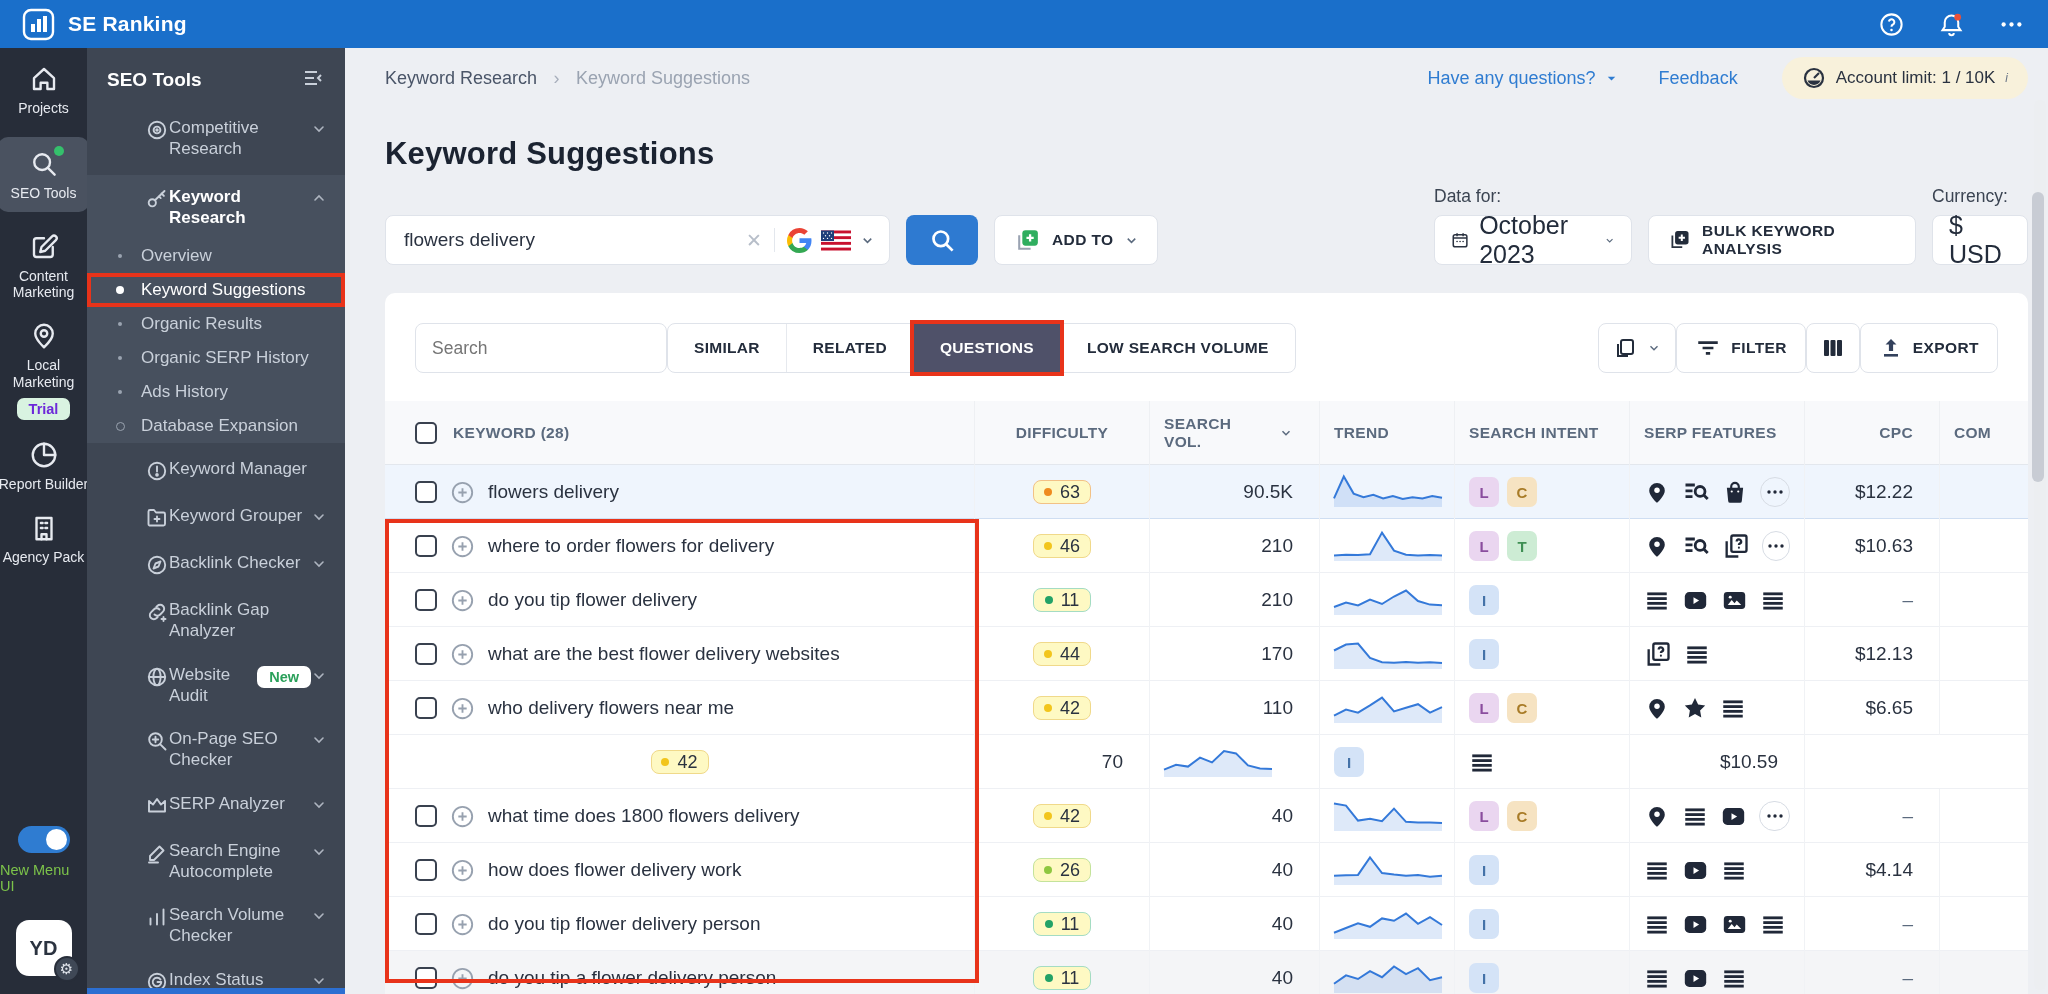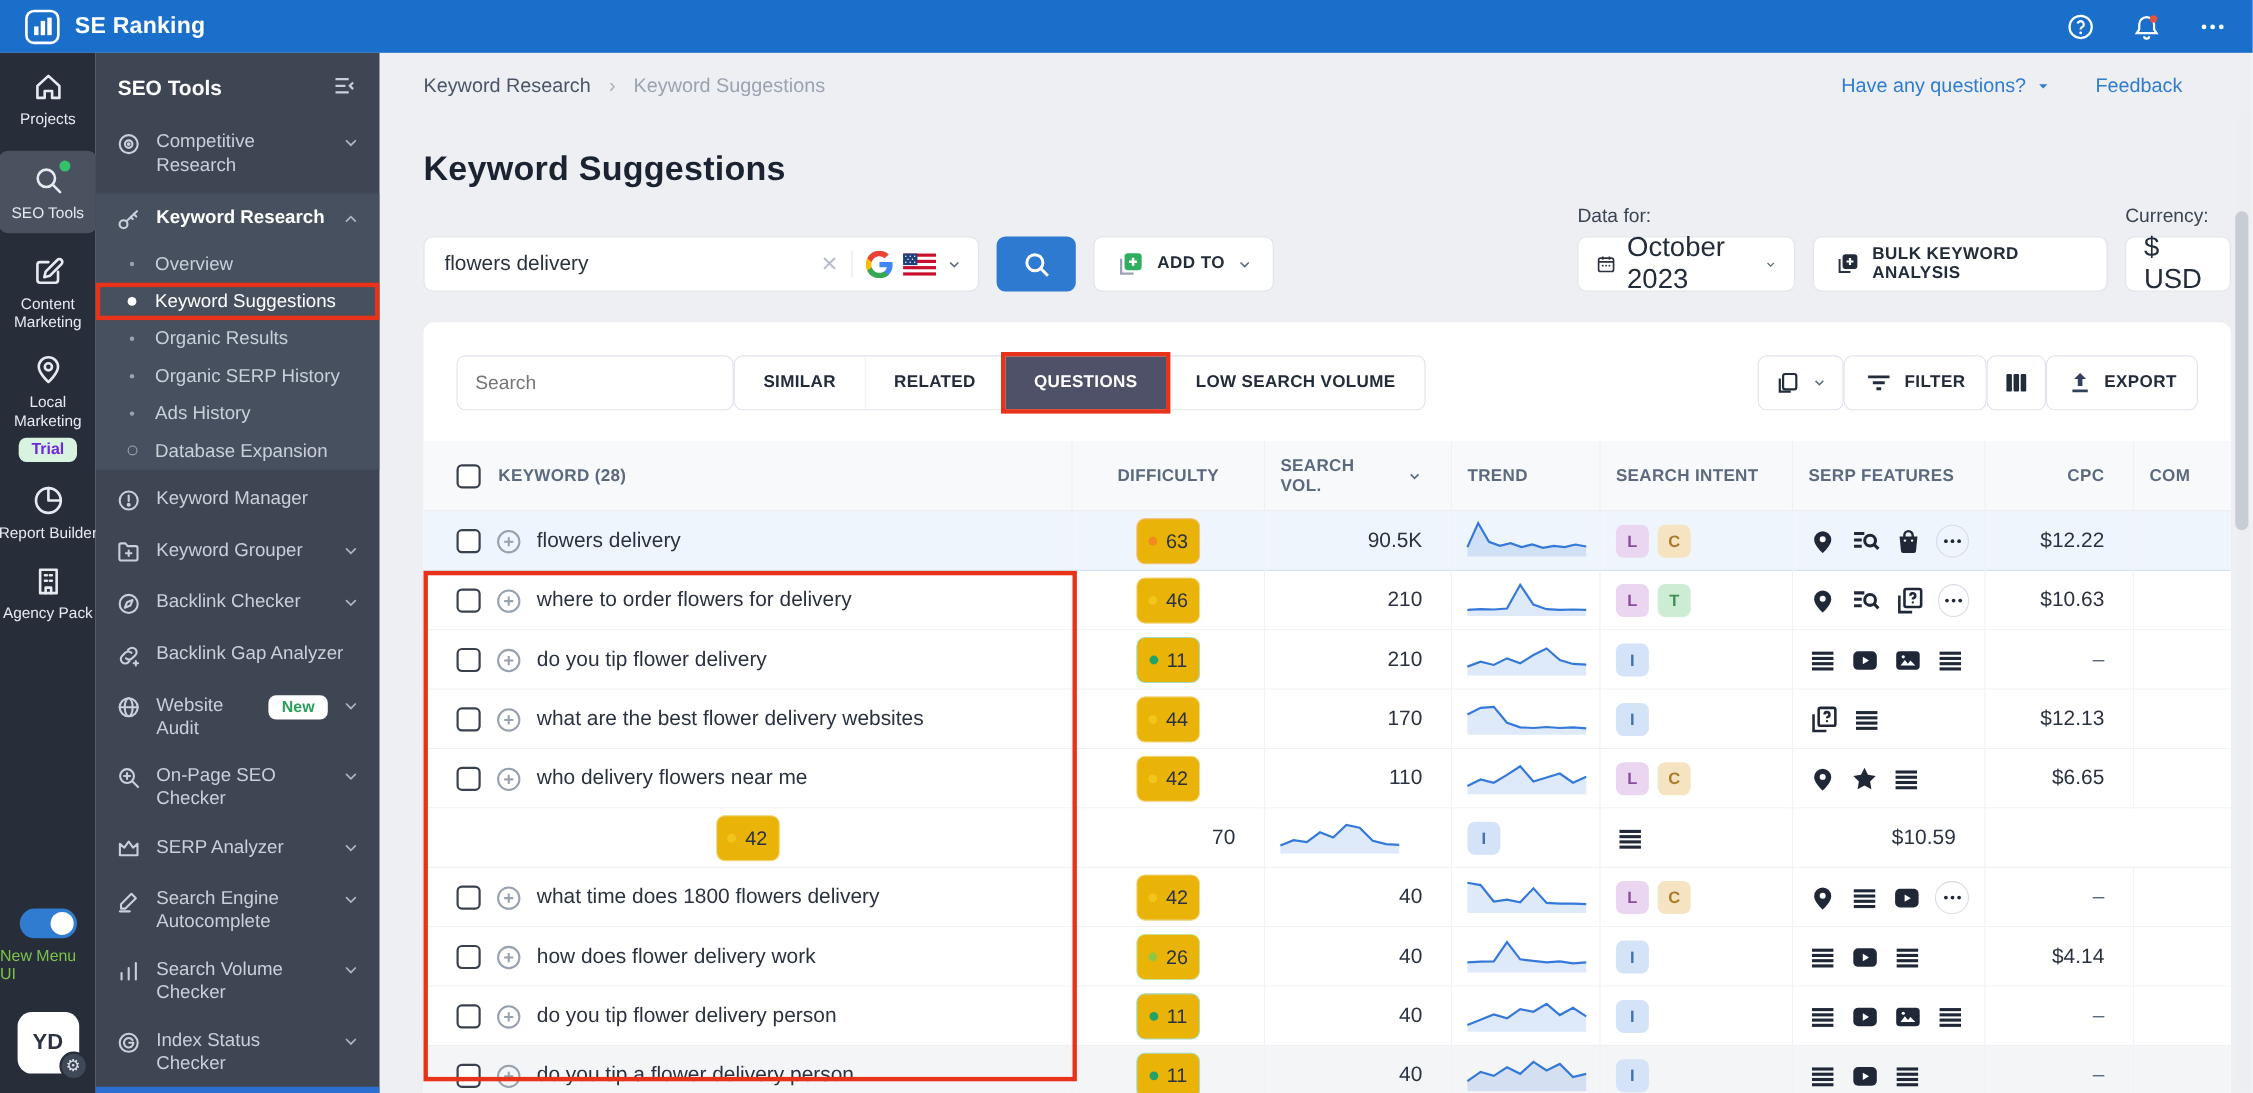--- a/index.html
+++ b/index.html
@@ -30,21 +30,21 @@
   .newmenu { color:#7cc34a; font-size:14.5px; margin:9px 0 26px; }
   .avatar-wrap { position:relative; margin-bottom:18px; }
   .avatar { width:56px; height:56px; background:#fff; border-radius:13px; color:#2b3340; font-weight:700; font-size:20px; display:flex; align-items:center; justify-content:center; }
   .gear { position:absolute; right:-8px; bottom:-6px; width:26px; height:26px; border-radius:50%; background:#3f4856; color:#dfe3ea; font-size:15px; display:flex; align-items:center; justify-content:center; border:2px solid #272d39; }
 
   
   .sidebar { width:258px; background:#3e4653; color:#c9d0da; flex-shrink:0; position:relative; overflow:hidden; padding-bottom:10px; }
   .sidebar::after { content:""; position:absolute; left:0; right:0; bottom:0; height:6px; background:#2c6fd2; }
   .sb-head { display:flex; align-items:center; justify-content:space-between; padding:18px 20px 12px; }
   .sb-title { color:#fff; font-size:19px; font-weight:700; }
-  .menu-item { display:flex; align-items:flex-start; gap:13px; padding:11px 18px; font-size:17px; cursor:pointer; }
+  .menu-item { display:flex; align-items:flex-start; gap:0; padding:11px 18px; font-size:17px; cursor:pointer;margin-left:40px; }
   .menu-item .mi-ic { width:24px; height:24px; flex-shrink:0; margin-top:1px; }
   .menu-item .mi-label { flex:1; line-height:1.25; }
   .menu-item .chev { margin-top:4px; flex-shrink:0; }
   .menu-item.bold .mi-label { font-weight:700; color:#fff; }
   .menu-group { background:#47505e; margin:4px 0; }
   .menu-child { display:flex; align-items:center; gap:14px; padding:7px 18px 7px 26px; font-size:17px; position:relative; cursor:pointer; }
   .menu-child .bullet { width:14px; display:flex; justify-content:center; flex-shrink:0; }
   .dot-s { width:4px; height:4px; border-radius:50%; background:#9aa3b0; }
   .dot-a { width:8px; height:8px; border-radius:50%; background:#fff; }
   .dot-ring { width:9px; height:9px; border-radius:50%; border:1.5px solid #9aa3b0; }
@@ -104,21 +104,21 @@
   .trow { height:54px; border-bottom:1px solid #eef0f4; background:#fff; }
   .trow.hl { background:#eff5fd; border-bottom:1px solid #cfdef2; }
   .trow.hov { background:#f4f5f7; }
   .td { height:54px; display:flex; align-items:center; border-right:1px solid #f0f2f5; padding:0 14px; font-size:19px; color:#2a3240; overflow:hidden; }
   .td:last-child { border-right:none; }
   .td.kw { padding-left:30px; gap:13px; }
   .td.r { justify-content:flex-end; padding-right:26px; }
   .td.c { justify-content:center; }
   .cb { width:22px; height:22px; border:2px solid #39414f; border-radius:5px; background:#fff; flex-shrink:0; cursor:pointer; }
   .plus-c { flex-shrink:0; display:flex; cursor:pointer; }
-  .kd { min-width:58px; height:42px; border-radius:8px; border:1.5px solid; background:#eab308; display:inline-flex; align-items:center; justify-content:center; gap:8px; font-size:18px; color:#2a3240; padding:0 9px; }
+  .kd { min-width:58px; height:24px; border-radius:8px; border:1.5px solid; background:#fef9c3; display:inline-flex; align-items:center; justify-content:center; gap:8px; font-size:18px; color:#2a3240; padding:0 9px; }
   .kd .d { width:8px; height:8px; border-radius:50%; }
   .kd-o { border-color:#f2c186; } .kd-o .d { background:#ef8b1f; }
   .kd-y { border-color:#f0d98a; } .kd-y .d { background:#f2c51d; }
   .kd-l { border-color:#c4e39b; } .kd-l .d { background:#8fc740; }
   .kd-g { border-color:#a4dcc3; } .kd-g .d { background:#23a267; }
   .int { width:30px; height:30px; border-radius:7px; display:inline-flex; align-items:center; justify-content:center; font-weight:700; font-size:15px; margin-right:8px; }
   .int-L { background:#ead6f0; color:#8a4d9e; }
   .int-C { background:#f6e3c2; color:#a87b27; }
   .int-T { background:#cdecd4; color:#3f8f54; }
   .int-I { background:#d4e3f7; color:#4472a8; }
@@ -474,20 +474,29 @@
       <span class="spacer"></span>
       <span class="blue-link">
         <span>Have any questions?</span>
         <svg width="15" height="15" viewBox="0 0 24 24" fill="#2f7cd1">
             <path d="M6 9l6 6 6-6z"></path>
           </svg>
       </span>
       <span class="blue-link feedback">
           <span>Feedback</span>
         </span>
+      <span class="limit-pill">
+        <svg width="24" height="24" viewBox="0 0 24 24">
+            <circle cx="12" cy="12" r="9" fill="none" stroke="#2a3240" stroke-width="2.2"></circle>
+            <path d="M12 12L17 7" stroke="#2a3240" stroke-width="2.2"></path>
+            <path d="M5.5 14.5a7 7 0 0 0 13 0z" fill="#2a3240"></path>
+          </svg>
+        <span>Account limit: 1 / 10K</span>
+          <sup>i</sup>
+      </span>
     </div>
 
     <div class="page-title">Keyword Suggestions</div>
 
     <div class="controls-row">
       <div class="kw-search">
         <input type="text" value="flowers delivery" style="">
         <span class="clr">✕</span>
         <span class="vline"></span>
         <span class="se-ic">

